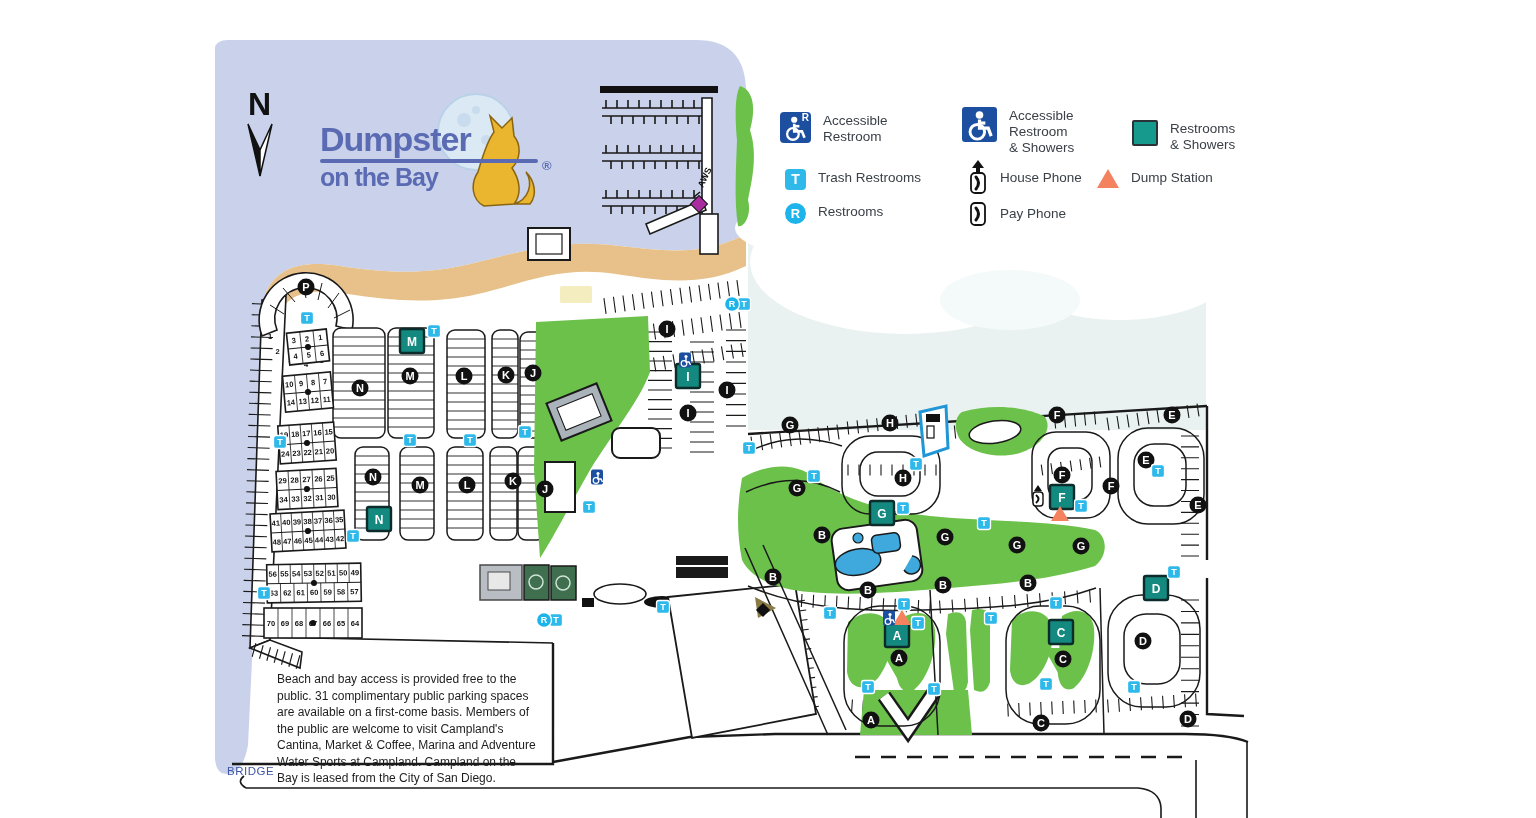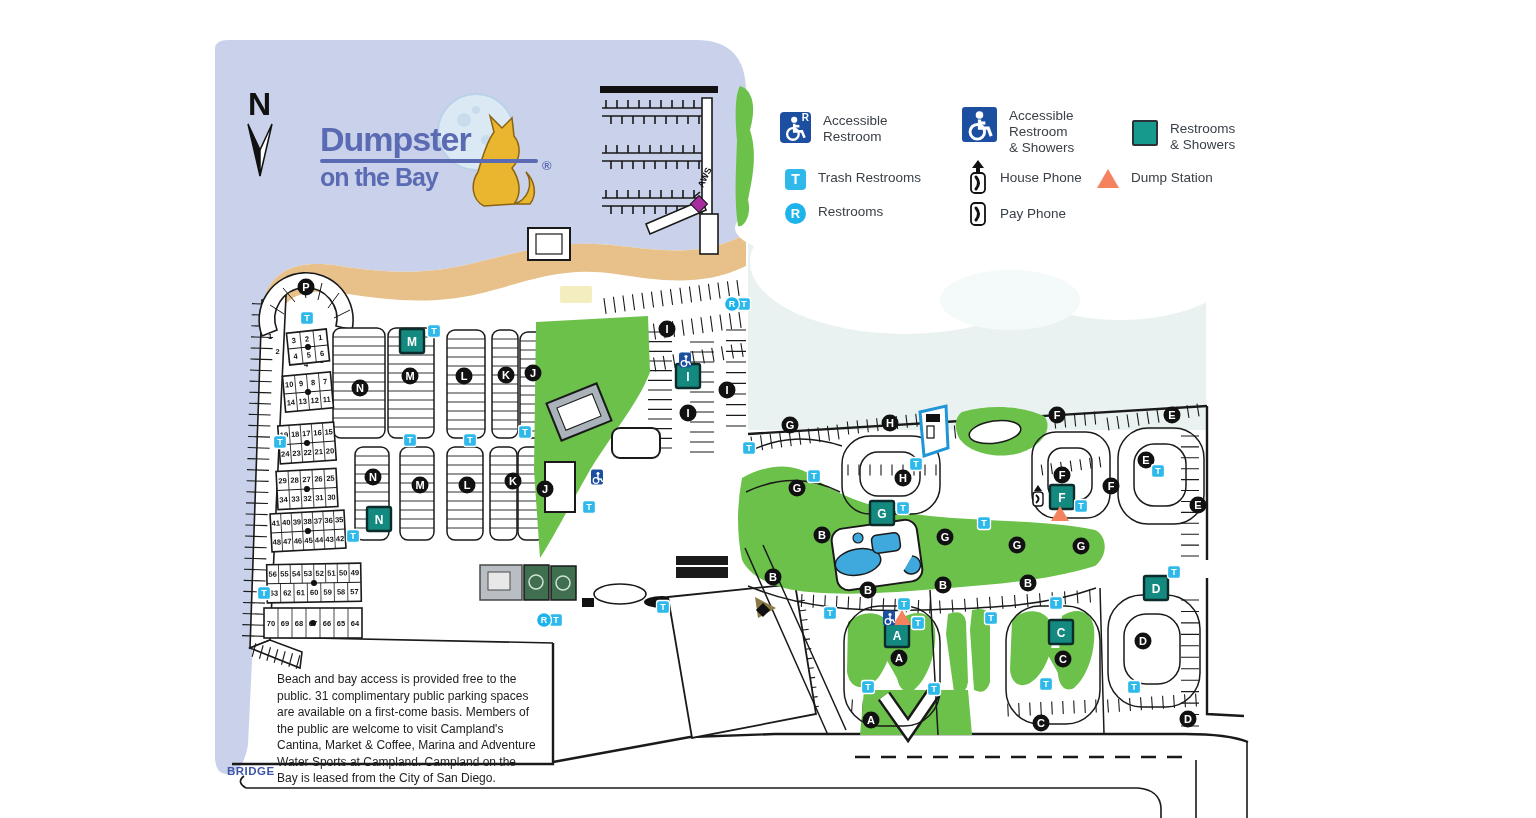--- a/index.html
+++ b/index.html
@@ -21,21 +21,21 @@
   .blue-sq{background:#1d4fa0;border-radius:4px;position:relative;}
   .blue-sq .rr{position:absolute;right:2px;top:0px;color:#fff;font-size:10px;font-weight:bold;}
   .teal-sq{width:22px;height:22px;background:#179a8e;border:2.5px solid #2b3338;border-radius:2px;}
   .t-sq{width:21px;height:21px;background:#2fb9ea;border-radius:4px;color:#fff;font-weight:bold;
         font-size:14px;text-align:center;line-height:21px;}
   .r-ci{width:21px;height:21px;background:#1db4ec;border-radius:50%;color:#fff;font-weight:bold;
         font-size:13px;text-align:center;line-height:21px;}
   .tri{width:0;height:0;border-left:11px solid transparent;border-right:11px solid transparent;
        border-bottom:19px solid #f4825e;}
   #info-text{left:277px;top:650px;width:262px;font-size:12px;line-height:1.38;color:#1d1d1d;margin-top:21px;}
-  #bridge-label{left:227px;top:765px;font-size:11.5px;font-weight:bold;color:#3f55a8;letter-spacing:0.5px;}
+  #bridge-label{left:227px;top:765px;font-size:11.5px;font-weight:normal;color:#3f55a8;letter-spacing:0.5px;}
 </style>
 </head>
 <body>
 
 <div id="stage">
 
   <svg id="map-svg" width="1536" height="818" viewBox="0 0 1536 818" style="position:absolute;left:0;top:0;">
 
     <path fill="#c9d2ea" d="M 215,48 Q 216,40 228,40 L 696,40 Q 746,40 746,92 L 746,234
          C 700,258 660,250 620,246 C 560,238 520,252 470,264

